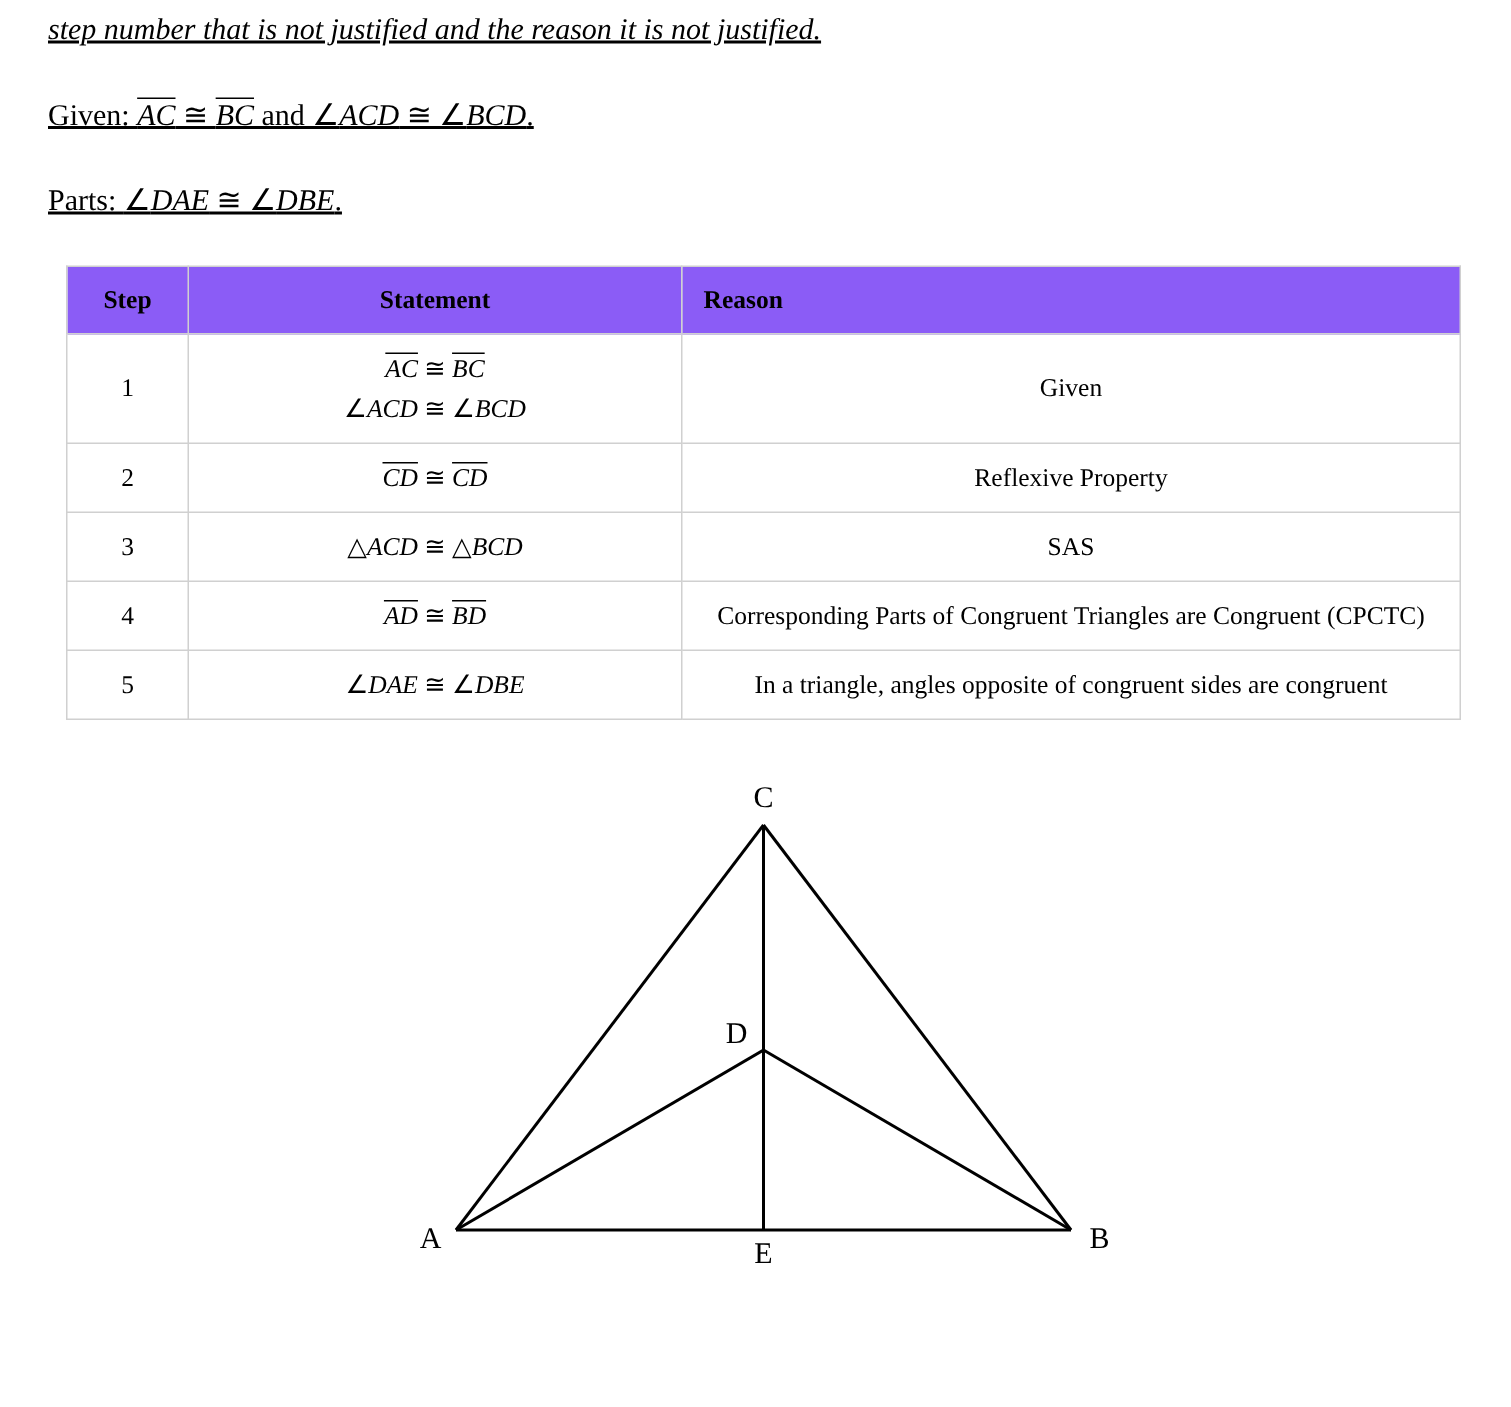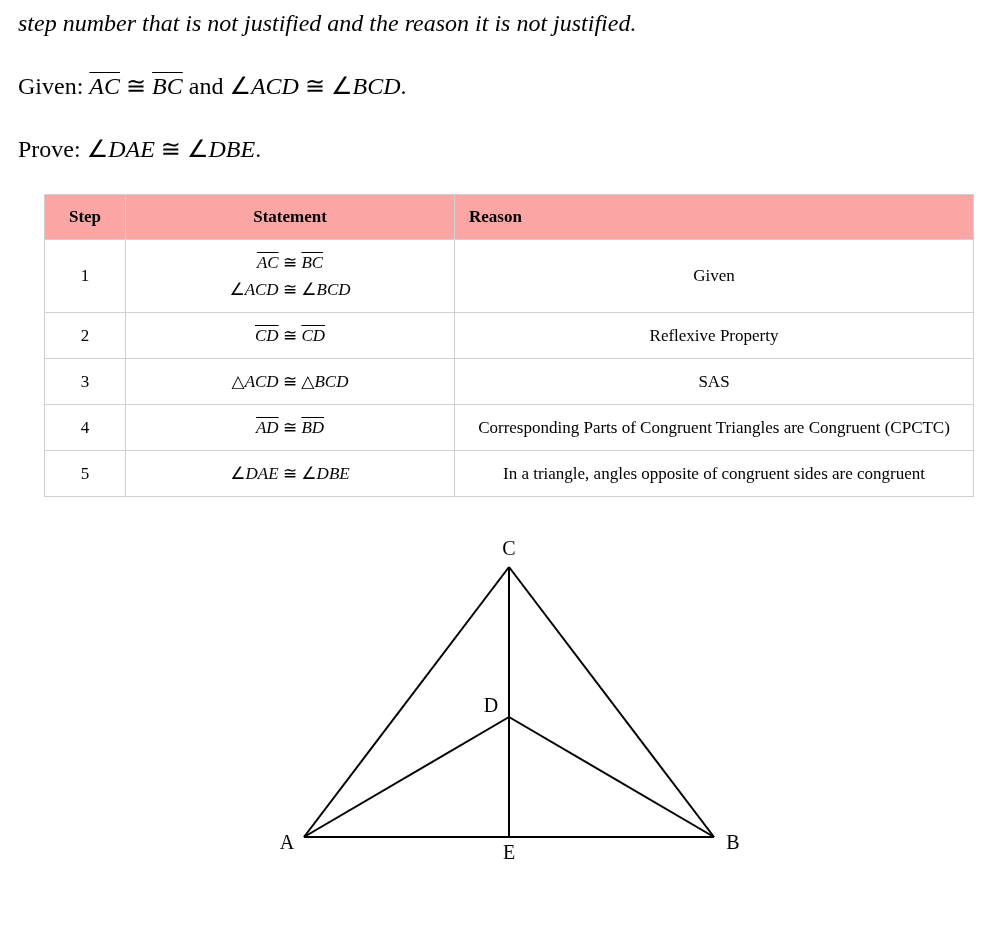--- a/index.html
+++ b/index.html
@@ -8,23 +8,24 @@
     background: #ffffff;
     font-family: Georgia, 'Times New Roman', serif;
     color: #000000;
   }
   .page {
     width: 1007px;
     padding: 6px 16px 16px 16px;
     box-sizing: border-box;
   }
   .body-text {
-    font-size: 24px;
+    font-size: 20px;
     line-height: 1.45;
-    margin: 0 0 28px 2px;
+    margin: 0 0 28px 16px;
+    text-decoration: underline;
   }
   .em {
     font-style: italic;
   }
   .math {
     font-family: 'Cambria Math', 'STIXGeneral', Georgia, serif;
     font-style: normal;
   }
   .math .var {
     font-style: italic;
@@ -40,21 +41,21 @@
     width: 930px;
     margin: 28px 0 0 28px;
     font-size: 17px;
   }
   table.proof th, table.proof td {
     border: 1px solid #d0d0d0;
     padding: 12px 14px;
     vertical-align: middle;
   }
   table.proof th {
-    background: #fca5a5;
+    background: #8b5cf6;
     font-weight: bold;
     text-align: left;
   }
   table.proof th.step-col, table.proof td.step-col {
     text-align: center;
     width: 52px;
   }
   table.proof th.stmt-col, table.proof td.stmt-col {
     text-align: center;
     width: 300px;
@@ -83,21 +84,21 @@
   <p class="body-text">
     <span class="em">step number that is not justified and the reason it is not justified.</span>
   </p>
 
   <p class="body-text">
     <span>Given: </span>
     <span class="math"><span class="overline"><span class="var">AC</span></span> ≅ <span class="overline"><span class="var">BC</span></span> and ∠<span class="var">ACD</span> ≅ ∠<span class="var">BCD</span>.</span>
   </p>
 
   <p class="body-text">
-    <span>Prove: </span>
+    <span>Parts: </span>
     <span class="math">∠<span class="var">DAE</span> ≅ ∠<span class="var">DBE</span>.</span>
   </p>
 
   <table class="proof">
     <thead>
       <tr>
         <th class="step-col">Step</th>
         <th class="stmt-col">Statement</th>
         <th class="reason-col">Reason</th>
       </tr>

